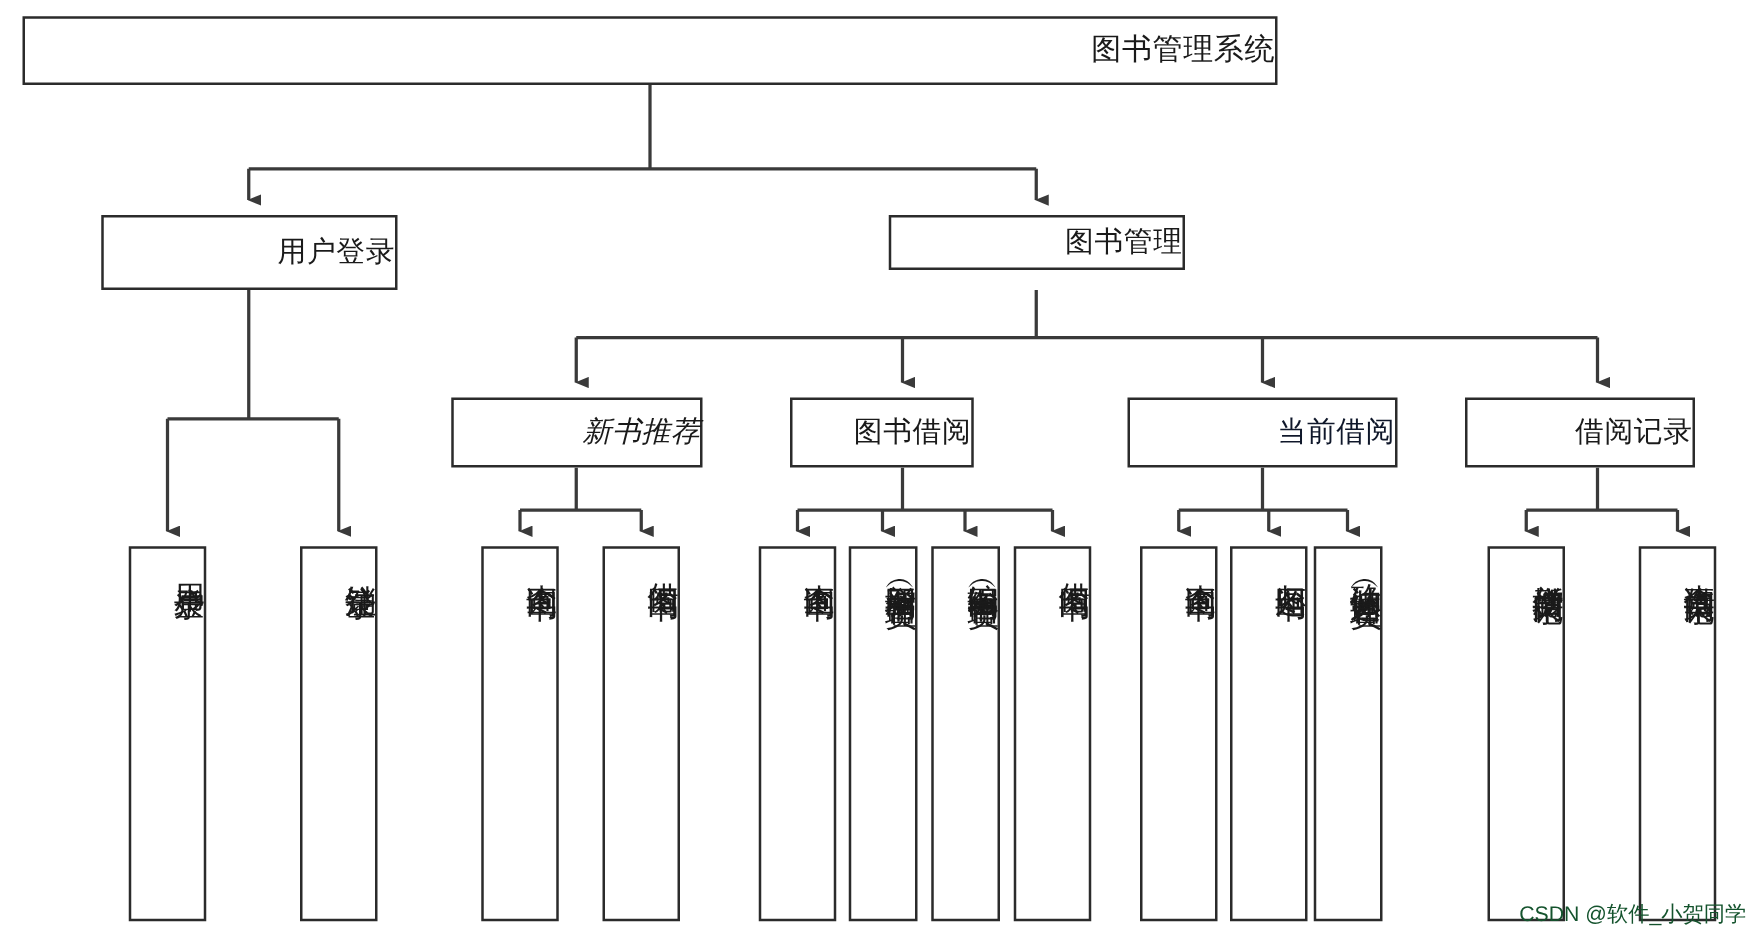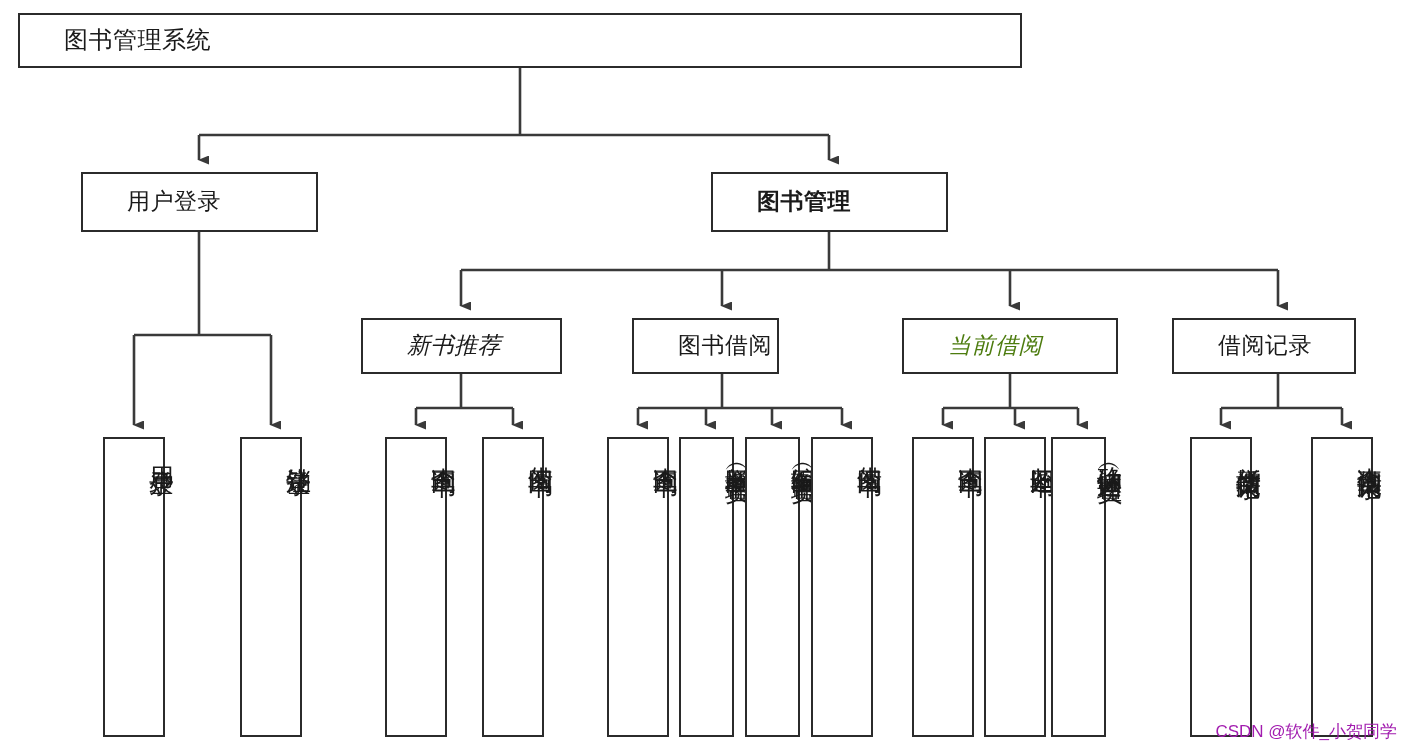--- a/index.html
+++ b/index.html
@@ -26,21 +26,21 @@
     height: 747px;
     pointer-events: none;
   }
   .node {
     position: absolute;
     box-sizing: border-box;
     background: #ffffff;
     border: 2px solid #fca5a5;
     display: flex;
     align-items: center;
-    justify-content: flex-start;
+    justify-content: flex-end;
     z-index: 2;
     padding-left: 44px;
   }
   .node-label {
     color: #1a1a1a;
     line-height: 1.18;
     white-space: nowrap;
     text-align: center;
   }
   
@@ -129,32 +129,32 @@
     </g>
   </svg>
 
   <div class="node horiz root" style="left: 18px; top: 13px; width: 1004px; height: 55px; border-color: rgb(43, 43, 43); background: rgb(255, 255, 255);">
     <span class="node-label" style="color: rgb(26, 26, 26);">图书管理系统</span>
   </div>
 
   <div class="node horiz" style="left: 81px; top: 172px; width: 237px; height: 60px; border-color: rgb(43, 43, 43); background: rgb(255, 255, 255);">
     <span class="node-label" style="color: rgb(26, 26, 26);">用户登录</span>
   </div>
-  <div class="node horiz" style="left: 711px; top: 172px; width: 237px; height: 60px; border-color: rgb(43, 43, 43); background: rgb(255, 255, 255); font-weight: bold;">
+  <div class="node horiz" style="left: 711px; top: 172px; width: 237px; height: 44px; border-color: rgb(43, 43, 43); background: rgb(255, 255, 255);">
     <span class="node-label" style="color: rgb(26, 26, 26);">图书管理</span>
   </div>
 
   <div class="node horiz" style="left: 361px; top: 318px; width: 201px; height: 56px; border-color: rgb(43, 43, 43); background: rgb(255, 255, 255); font-style: italic;">
     <span class="node-label" style="color: rgb(26, 26, 26);">新书推荐</span>
   </div>
   <div class="node horiz" style="left: 632px; top: 318px; width: 147px; height: 56px; border-color: rgb(43, 43, 43); background: rgb(255, 255, 255);">
     <span class="node-label" style="color: rgb(26, 26, 26);">图书借阅</span>
   </div>
   <div class="node horiz" style="left: 902px; top: 318px; width: 216px; height: 56px; border-color: rgb(43, 43, 43); background: rgb(255, 255, 255);">
-    <span class="node-label" style="color: #4d7c0f; font-style: italic;">当前借阅</span>
+    <span class="node-label" style="color: #0f172a;">当前借阅</span>
   </div>
   <div class="node horiz" style="left: 1172px; top: 318px; width: 184px; height: 56px; border-color: rgb(43, 43, 43); background: rgb(255, 255, 255);">
     <span class="node-label" style="color: rgb(26, 26, 26);">借阅记录</span>
   </div>
 
   <div class="node vert" style="left: 103px; top: 437px; width: 62px; height: 300px; border-color: rgb(43, 43, 43); background: rgb(255, 255, 255);">
     <span class="node-label" style="color: rgb(26, 26, 26);">用户登录</span>
   </div>
   <div class="node vert" style="left: 240px; top: 437px; width: 62px; height: 300px; border-color: rgb(43, 43, 43); background: rgb(255, 255, 255);">
     <span class="node-label" style="color: rgb(26, 26, 26);">注销登录</span>
@@ -186,15 +186,15 @@
   <div class="node vert" style="left: 1051px; top: 437px; width: 55px; height: 300px; border-color: rgb(43, 43, 43); background: rgb(255, 255, 255);">
     <span class="node-label" style="color: rgb(26, 26, 26);">确认归还（管理员）</span>
   </div>
   <div class="node vert" style="left: 1190px; top: 437px; width: 62px; height: 300px; border-color: rgb(43, 43, 43); background: rgb(255, 255, 255);">
     <span class="node-label" style="color: rgb(26, 26, 26);">新增借阅记录</span>
   </div>
   <div class="node vert" style="left: 1311px; top: 437px; width: 62px; height: 300px; border-color: rgb(43, 43, 43); background: rgb(255, 255, 255);">
     <span class="node-label" style="color: rgb(26, 26, 26);">查询借阅记录</span>
   </div>
 
-  <div id="watermark" style="color: #a21caf;">CSDN @软件_小贺同学</div>
+  <div id="watermark" style="color: #14532d;">CSDN @软件_小贺同学</div>
 
 </div>
 
 </body></html>

